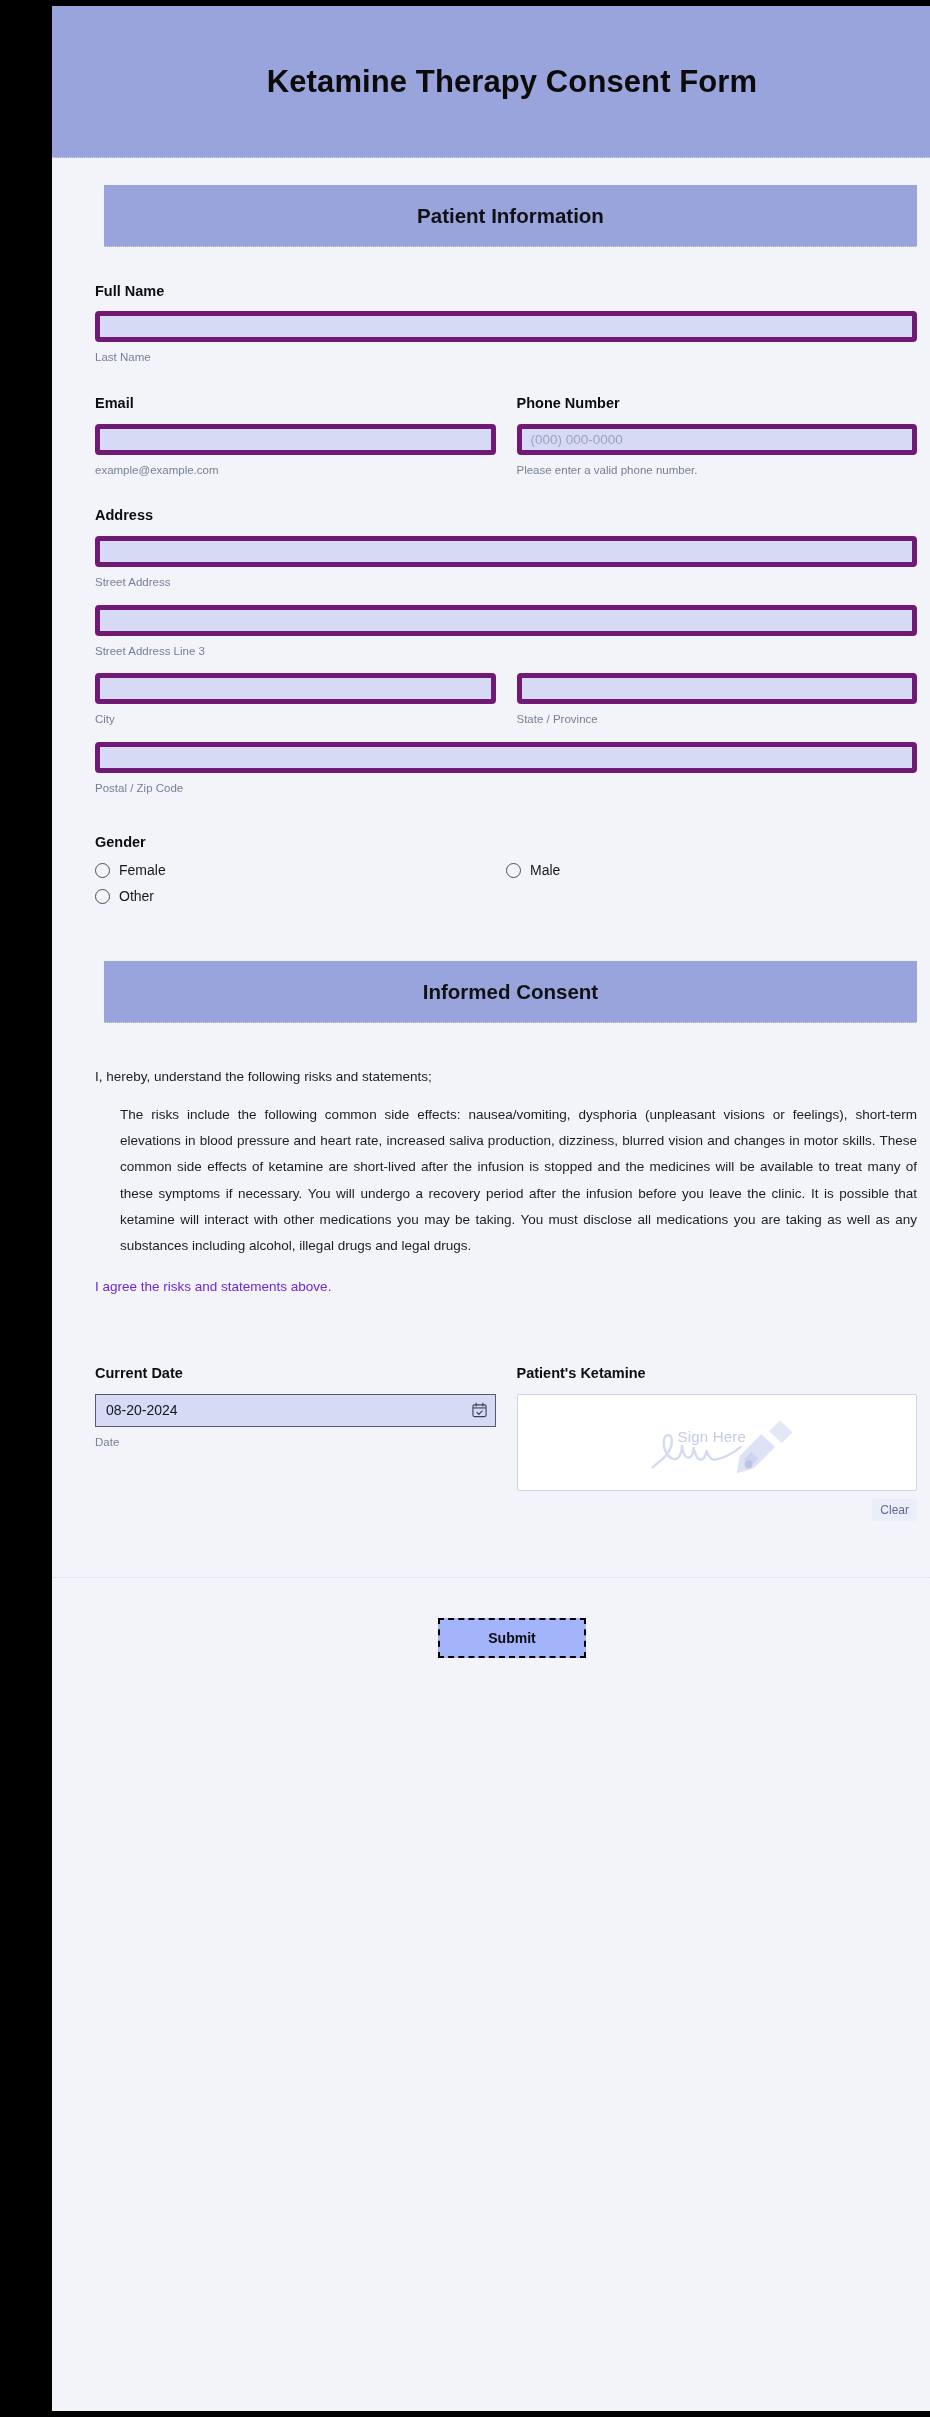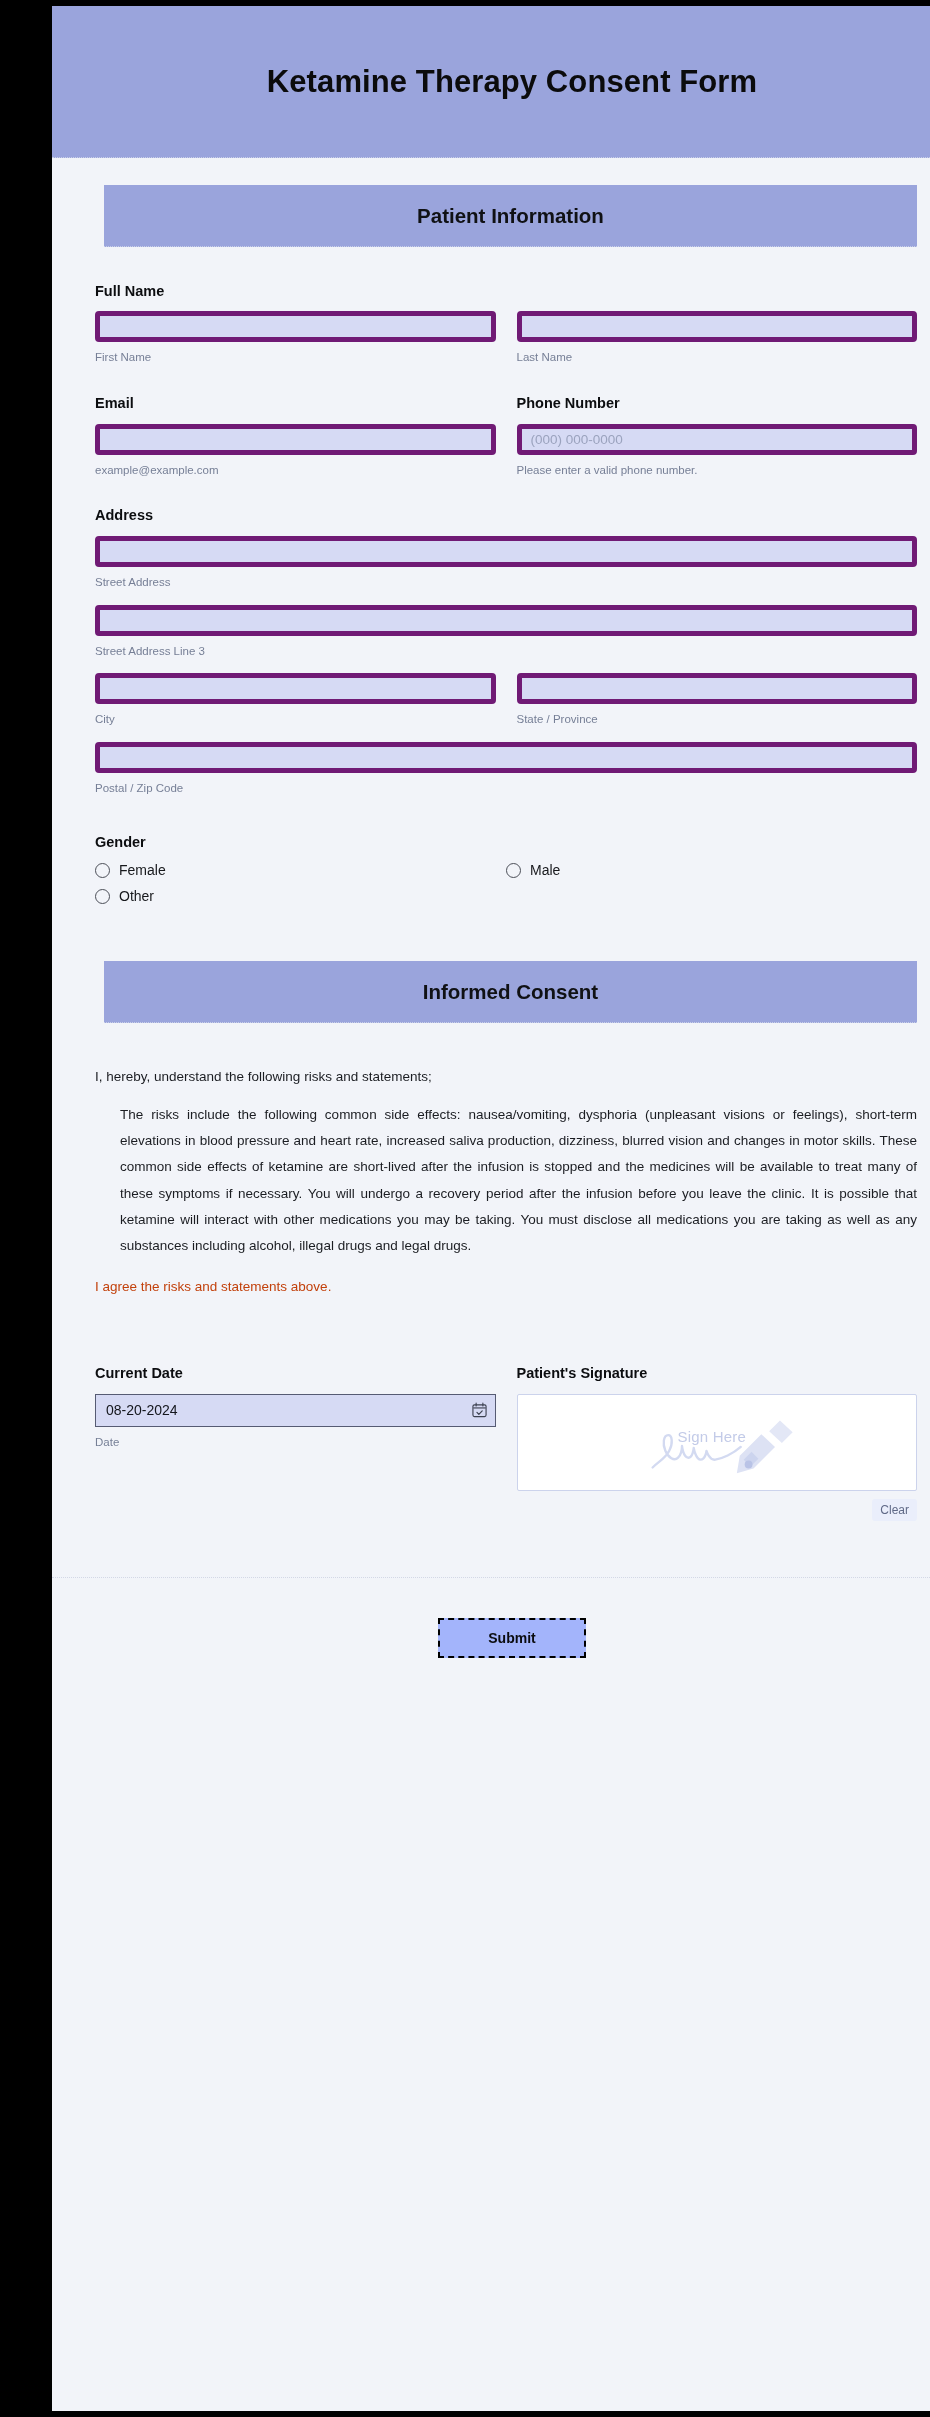--- a/index.html
+++ b/index.html
@@ -133,21 +133,21 @@
   .consent-para {
     font-size: 13.5px;
     color: #1b1d22;
     text-align: justify;
     text-justify: inter-word;
     line-height: 1.95;
     margin: 14px 0 0 25px;
   }
   .consent-agree {
     font-size: 13.5px;
-    color: #c2410c;
+    color: #6d28d9;
     margin-top: 20px;
   }
 
   
   .sign-row {
     display: flex;
     gap: 21px;
     padding: 71px 55px 0 43px;
   }
   .sign-col { flex: 1 1 0; min-width: 0; }
@@ -241,24 +241,20 @@
 
   <div class="section-head">
     <div class="section-head-title">Patient Information</div>
   </div>
 
   <div class="form-body">
 
     <div class="field-block first">
       <div class="field-label">Full Name</div>
       <div class="input-row">
-        <div class="input-col">
-          <input class="text-input" type="text" style="">
-          <div class="sub-label">First Name</div>
-        </div>
         <div class="input-col">
           <input class="text-input" type="text" style="">
           <div class="sub-label">Last Name</div>
         </div>
       </div>
     </div>
 
     <div class="field-block">
       <div class="input-row">
         <div class="input-col">
@@ -342,21 +338,21 @@
           <rect x="1" y="3" width="14" height="12.5" rx="1.6" stroke="#3c4150" stroke-width="1.2"></rect>
           <path d="M1.4 6.3h13.2" stroke="#3c4150" stroke-width="1.2"></path>
           <path d="M4.4 1.2v3M11.6 1.2v3" stroke="#3c4150" stroke-width="1.2" stroke-linecap="round"></path>
           <path d="M5.3 11.1l2 2 3.6-3.7" stroke="#3c4150" stroke-width="1.3" stroke-linecap="round" stroke-linejoin="round"></path>
         </svg>
       </div>
       <div class="sub-label">Date</div>
     </div>
 
     <div class="sign-col">
-      <div class="field-label">Patient's Signature</div>
+      <div class="field-label">Patient's Ketamine</div>
       <div class="sig-pad">
         <svg class="sig-svg" viewBox="0 0 246 97" fill="none">
           <path d="M57 74c6-6 13-9 17-17 4-8 3-16-1-16-5 0-6 9-3 16 3 7 9 11 13 7 4-4 4-12 4-12s1 11 6 12c5 1 6-10 6-10s2 12 7 12c5 0 6-9 6-9s3 10 9 9c7-1 18-6 26-13" stroke="#d3daf1" stroke-width="2.4" stroke-linecap="round" stroke-linejoin="round"></path>
           <path d="M146 62l22-22 14 13-22 22-17 5z" fill="#dde2f4"></path>
           <path d="M150 66l8-8 7 7-8 8z" fill="#ccd4ee"></path>
           <circle cx="155" cy="71" r="4" fill="#b9c3e6"></circle>
           <path d="M176 37l11-11 13 12-11 11z" fill="#e3e7f6"></path>
         </svg>
         <div class="sig-here">Sign Here</div>
       </div>

